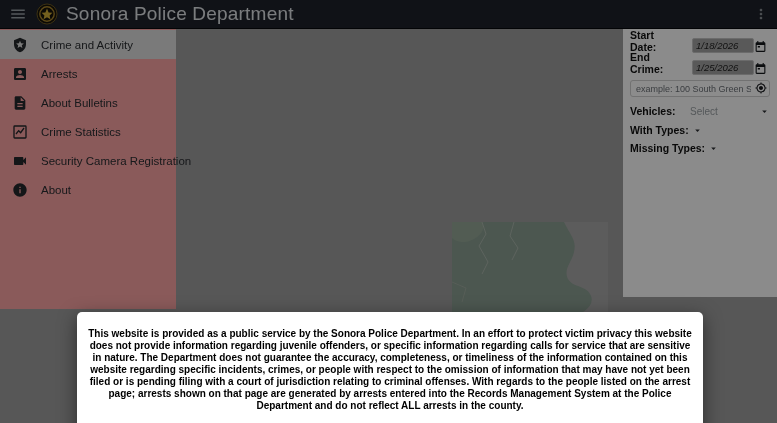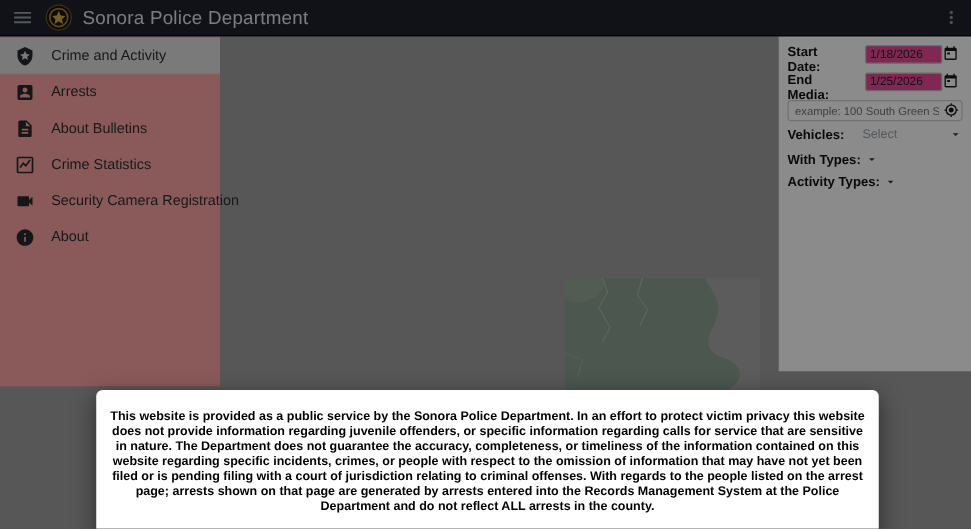--- a/index.html
+++ b/index.html
@@ -4,41 +4,41 @@
 <style>
   html,body{margin:0;padding:0;background:#222;}
   .stage{position:relative;width:777px;height:423px;overflow:hidden;background:#9e9e9e;
          font-family:"Liberation Sans",sans-serif;-webkit-font-smoothing:antialiased;}
 
   
   .hdr{position:absolute;top:0;left:0;right:0;height:28px;background:#1e222a;
        border-bottom:1px solid #07090c;display:flex;align-items:center;z-index:5;}
   .hamburger{margin-left:9px;color:#9aa0a6;display:flex;cursor:pointer;}
   .logo{margin-left:9px;display:flex;}
-  .app-title{margin-left:8px;color:#dfe2e6;font-size:15px;letter-spacing:.2px;}
+  .app-title{margin-left:8px;color:#dfe2e6;font-size:19px;letter-spacing:.2px;}
   .kebab{margin-left:auto;margin-right:8px;color:#8b9096;display:flex;cursor:pointer;}
 
   
   .sidebar{position:absolute;top:29px;left:0;width:176px;height:280px;background:#fca5a5;
            z-index:4;padding-top:1px;box-sizing:border-box;}
   .item{height:29px;display:flex;align-items:center;padding-left:12px;gap:13px;
         font-size:11.5px;color:#2b2e32;cursor:pointer;white-space:nowrap;}
   .item.selected{background:#dedede;}
   .item .icn{width:16px;height:16px;color:#25282c;display:flex;flex:none;}
   .item .icn svg{width:16px;height:16px;}
 
   
   .panel{position:absolute;top:29px;right:0;width:154px;height:268px;background:#fdfdfd;
          z-index:4;padding:7px 7px 0 7px;box-sizing:border-box;font-size:10.5px;color:#111;}
-  .frow{display:flex;align-items:flex-start;}
+  .frow{display:flex;align-items:flex-end;}
   .frow .lbl{font-weight:bold;}
   .date-row{height:17px;margin-bottom:5px;}
   .date-row .lbl{width:56px;}
-  .date-input{width:54px;height:13px;font-size:9.5px;border:1px solid #c4c4c4;background:#ec4899;
-              color:#222;padding:0 3px;margin-left:20px;border-radius:2px;font-family:inherit;}
+  .date-input{width:54px;height:13px;font-size:9.5px;border:1px solid #c4c4c4;background:#a3a3a3;
+              color:#222;padding:0 3px;margin-left:20px;border-radius:2px;font-family:inherit;font-style:italic;}
   .cal{margin-left:auto;margin-right:3px;color:#15181c;display:flex;cursor:pointer;}
   .loc-label{font-weight:bold;margin:3px 0 3px;}
   .loc-box{position:relative;margin-bottom:5px;}
   .loc-input{width:100%;box-sizing:border-box;height:17px;font-size:9px;color:#555a60;
              border:1px solid #cfcfcf;background:#fff;border-radius:3px;padding:0 18px 0 5px;
              font-family:inherit;}
   .loc-input::placeholder{color:#6d7278;}
   .loc-icon{position:absolute;right:3px;top:2px;color:#17191d;display:flex;cursor:pointer;}
   .dist-row{height:15px;margin:2px 0 5px;cursor:pointer;}
   .dist-row .lbl{width:60px;}
@@ -165,21 +165,21 @@
       <span class="lbl">Start Date:</span>
       <input class="date-input" type="text" value="1/18/2026" style="">
       <span class="cal">
         <svg width="13" height="13" viewBox="0 0 24 24" fill="currentColor">
             <path d="M19 4h-1V2h-2v2H8V2H6v2H5c-1.1 0-2 .9-2 2v14c0 1.1.9 2 2 2h14c1.1 0 2-.9 2-2V6c0-1.1-.9-2-2-2zm0 16H5V9h14v11zM7 11h4v3H7z"></path>
           </svg>
       </span>
     </div>
 
     <div class="frow date-row">
-      <span class="lbl">End Media:</span>
+      <span class="lbl">End Crime:</span>
       <input class="date-input" type="text" value="1/25/2026" style="">
       <span class="cal">
         <svg width="13" height="13" viewBox="0 0 24 24" fill="currentColor">
             <path d="M19 4h-1V2h-2v2H8V2H6v2H5c-1.1 0-2 .9-2 2v14c0 1.1.9 2 2 2h14c1.1 0 2-.9 2-2V6c0-1.1-.9-2-2-2zm0 16H5V9h14v11zM7 11h4v3H7z"></path>
           </svg>
       </span>
     </div>
 
     <div class="loc-box">
       <input class="loc-input" type="text" placeholder="example: 100 South Green St., S" style="">
@@ -203,21 +203,21 @@
     <div class="frow type-row">
       <span class="lbl">With Types:</span>
       <span class="caret">
         <svg width="11" height="11" viewBox="0 0 24 24" fill="currentColor">
             <path d="M7 10l5 5 5-5z"></path>
           </svg>
       </span>
     </div>
 
     <div class="frow type-row">
-      <span class="lbl">Activity Types:</span>
+      <span class="lbl">Missing Types:</span>
       <span class="caret">
         <svg width="11" height="11" viewBox="0 0 24 24" fill="currentColor">
             <path d="M7 10l5 5 5-5z"></path>
           </svg>
       </span>
     </div>
 
   </div>
 
   <div class="overlay"></div>

